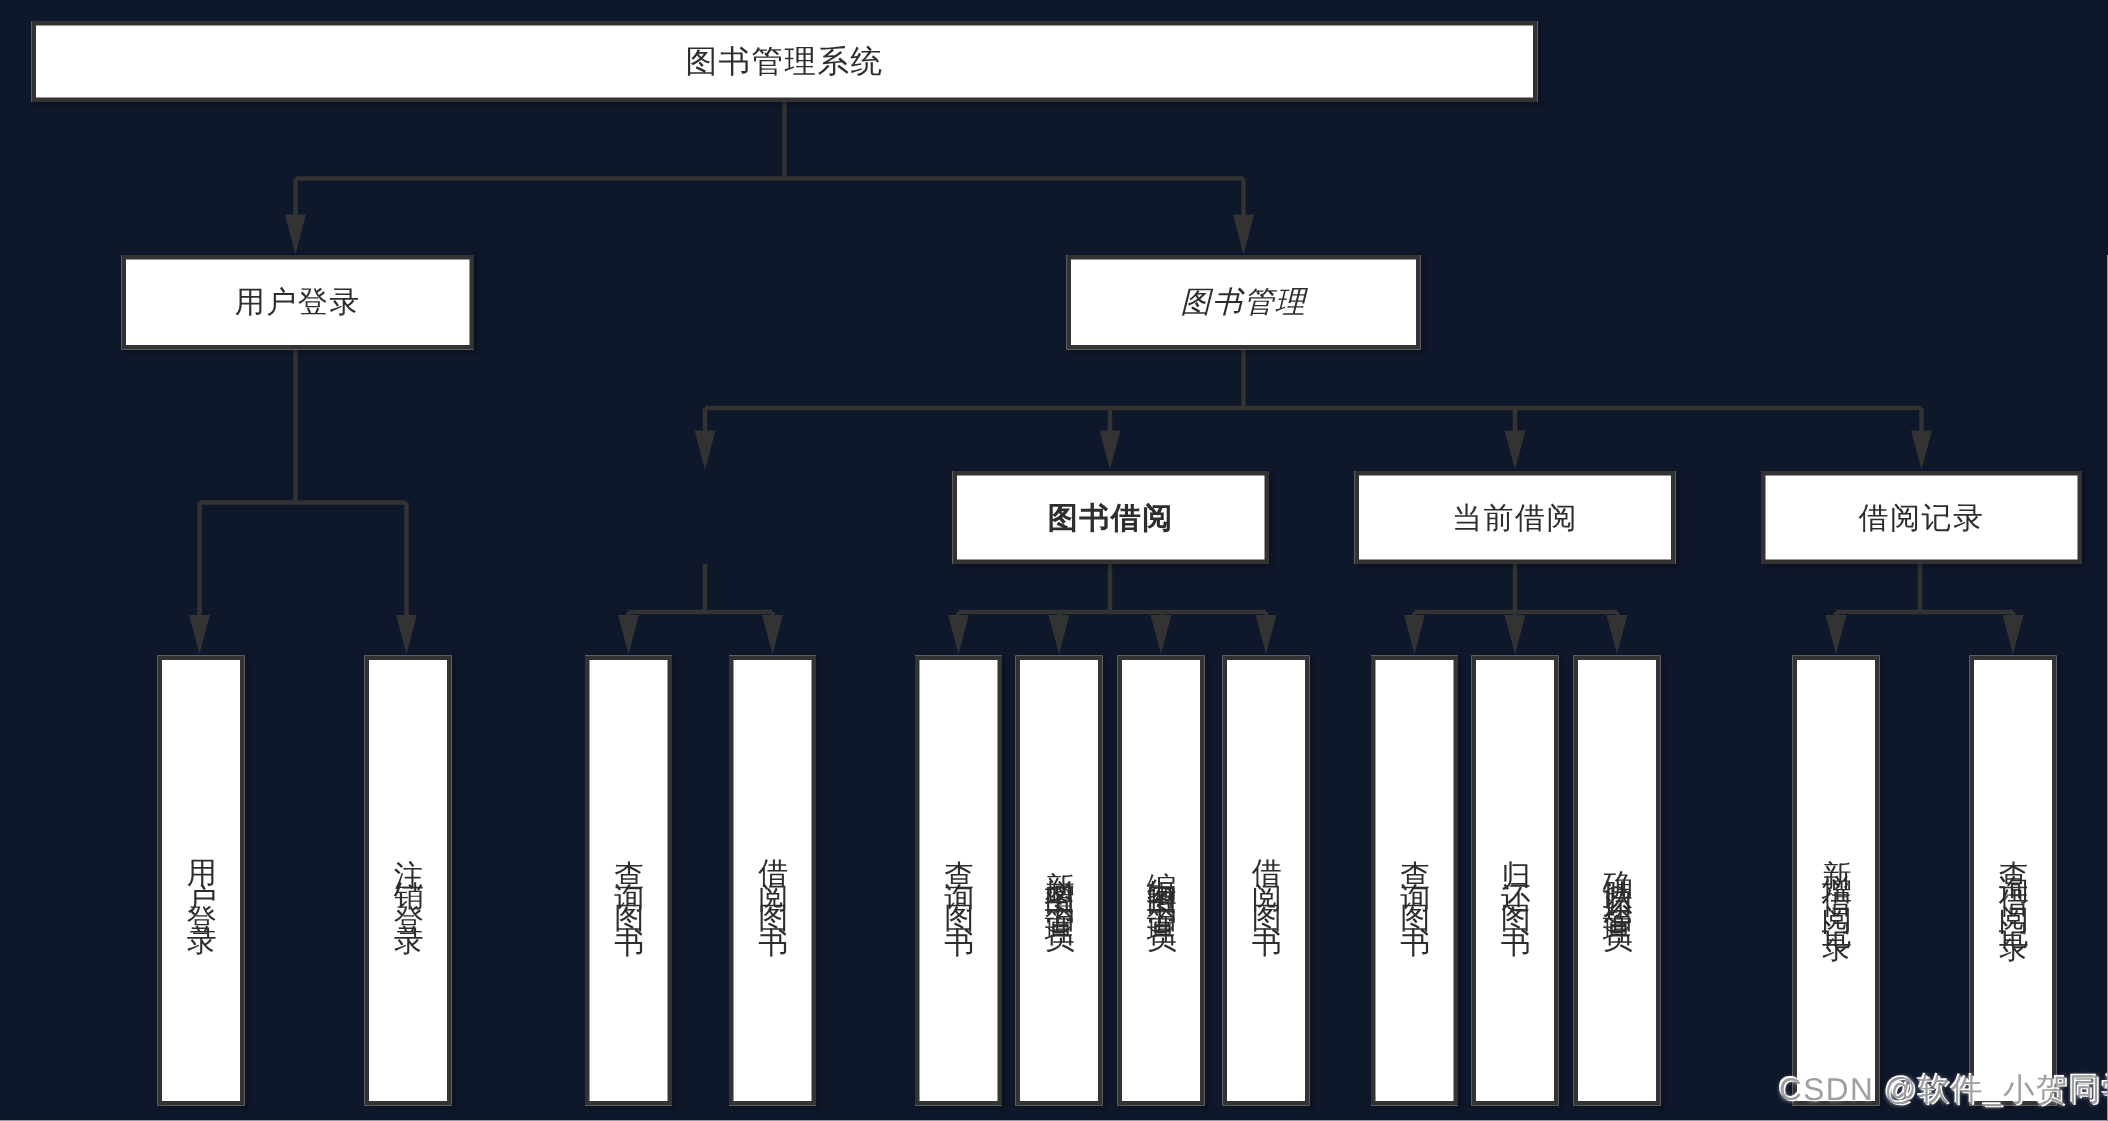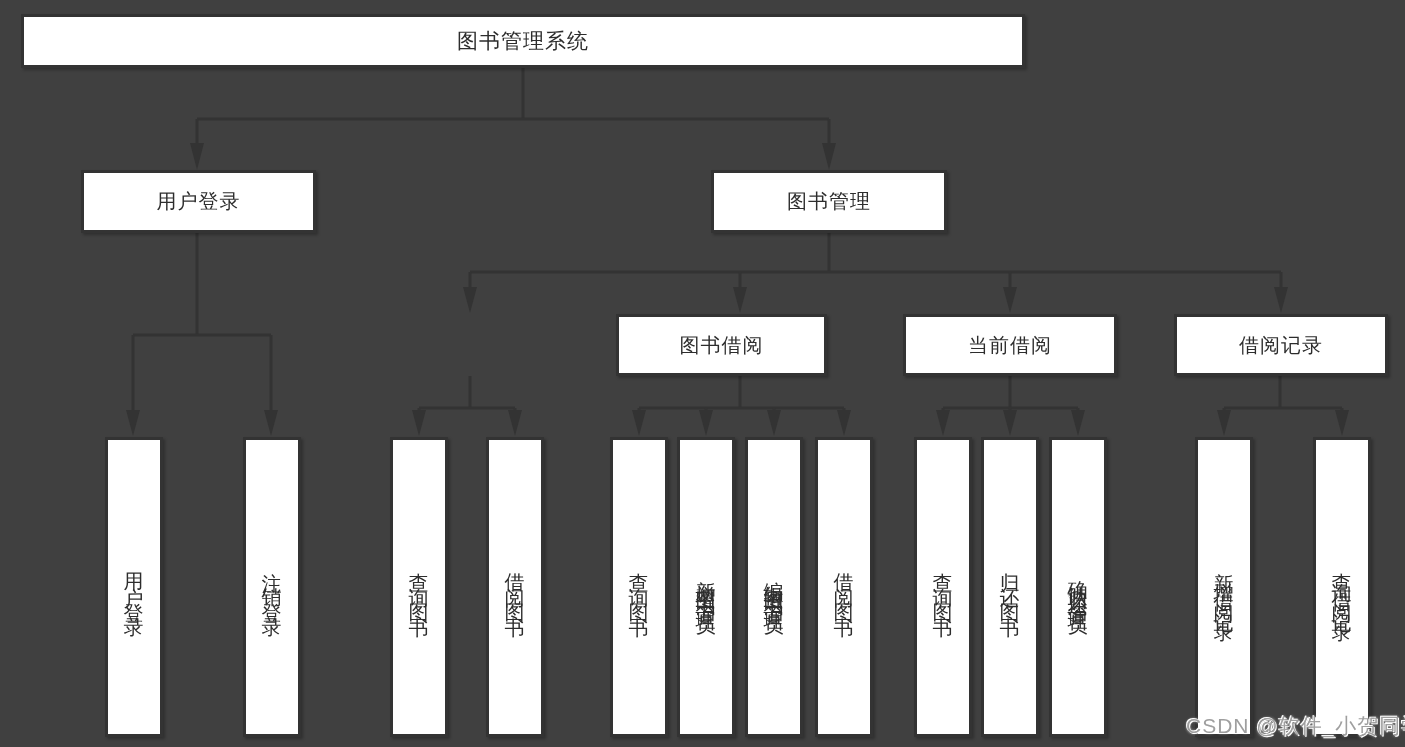--- a/index.html
+++ b/index.html
@@ -1,20 +1,20 @@
 <!DOCTYPE html>
 <html><head>
 <meta charset="utf-8">
 <style>
   html, body { margin: 0; padding: 0; background: #ffffff; }
   .canvas {
     position: relative;
     width: 1405px;
     height: 747px;
-    background: #404040;
+    background: #0f172a;
     font-family: "Liberation Sans", "DejaVu Sans", sans-serif;
     color: #2d2d2d;
     overflow: hidden;
   }
   svg.connectors {
     position: absolute;
     left: 0; top: 0;
     width: 1405px; height: 747px;
     pointer-events: none;
   }
@@ -26,24 +26,24 @@
     display: flex;
     align-items: center;
     justify-content: center;
     font-size: 20px;
     letter-spacing: 1px;
     box-shadow: 2px 2px 3px rgba(0,0,0,0.28);
     white-space: nowrap;
   }
   .node.root { left: 21px; top: 14px; width: 1004px; height: 54px; font-size: 21px; }
   .node.l2-a { left: 81px;  top: 170px; width: 235px; height: 63px; }
-  .node.l2-b { left: 711px; top: 170px; width: 236px; height: 63px; }
+  .node.l2-b { left: 711px; top: 170px; width: 236px; height: 63px; font-style: italic; }
   .node.l3 { top: 314px; height: 62px; }
   .node.l3-1 { left: 363px;  width: 214px; }
-  .node.l3-2 { left: 616px;  width: 211px; }
+  .node.l3-2 { left: 635px;  width: 211px; font-weight: bold; }
   .node.l3-3 { left: 903px;  width: 214px; }
   .node.l3-4 { left: 1174px; width: 214px; }
   .node.leaf {
     top: 437px;
     width: 58px;
     height: 300px;
     writing-mode: vertical-lr;
     text-orientation: mixed;
     font-size: 20px;
     letter-spacing: 10px;

